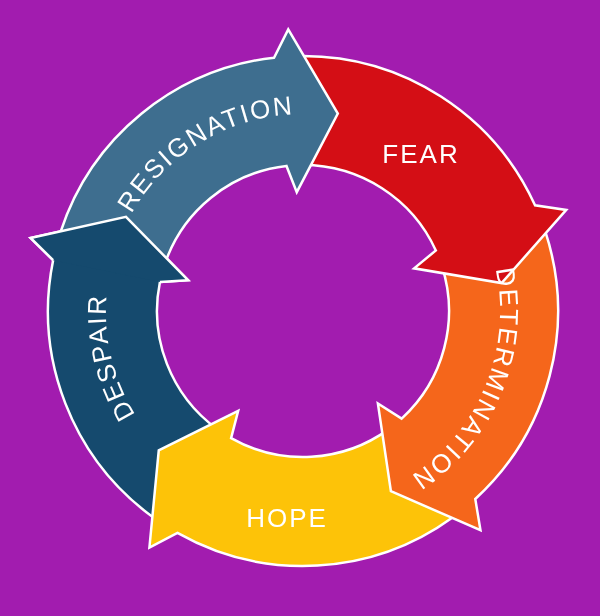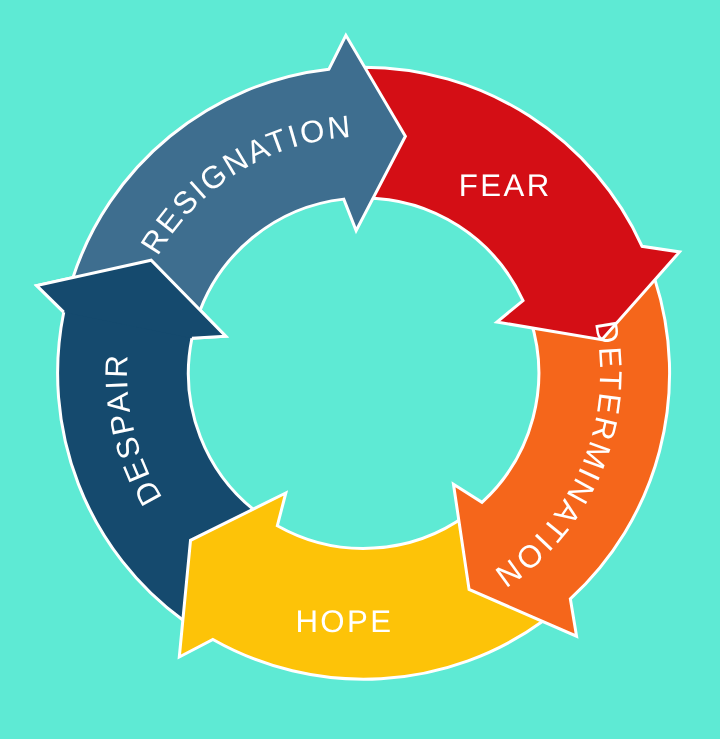--- a/index.html
+++ b/index.html
@@ -4,21 +4,21 @@
 <style>
   html, body {
     margin: 0;
     padding: 0;
     background: #ffffff;
   }
   .stage {
     position: relative;
     width: 600px;
     height: 616px;
-    background: #5eead4;
+    background: #a21caf;
     overflow: hidden;
     font-family: "Liberation Sans", sans-serif;
   }
   svg { display: block; }
   .seg-label {
     font-family: "Liberation Sans", sans-serif;
     fill: #ffffff;
     font-weight: 400;
   }
 </style>

